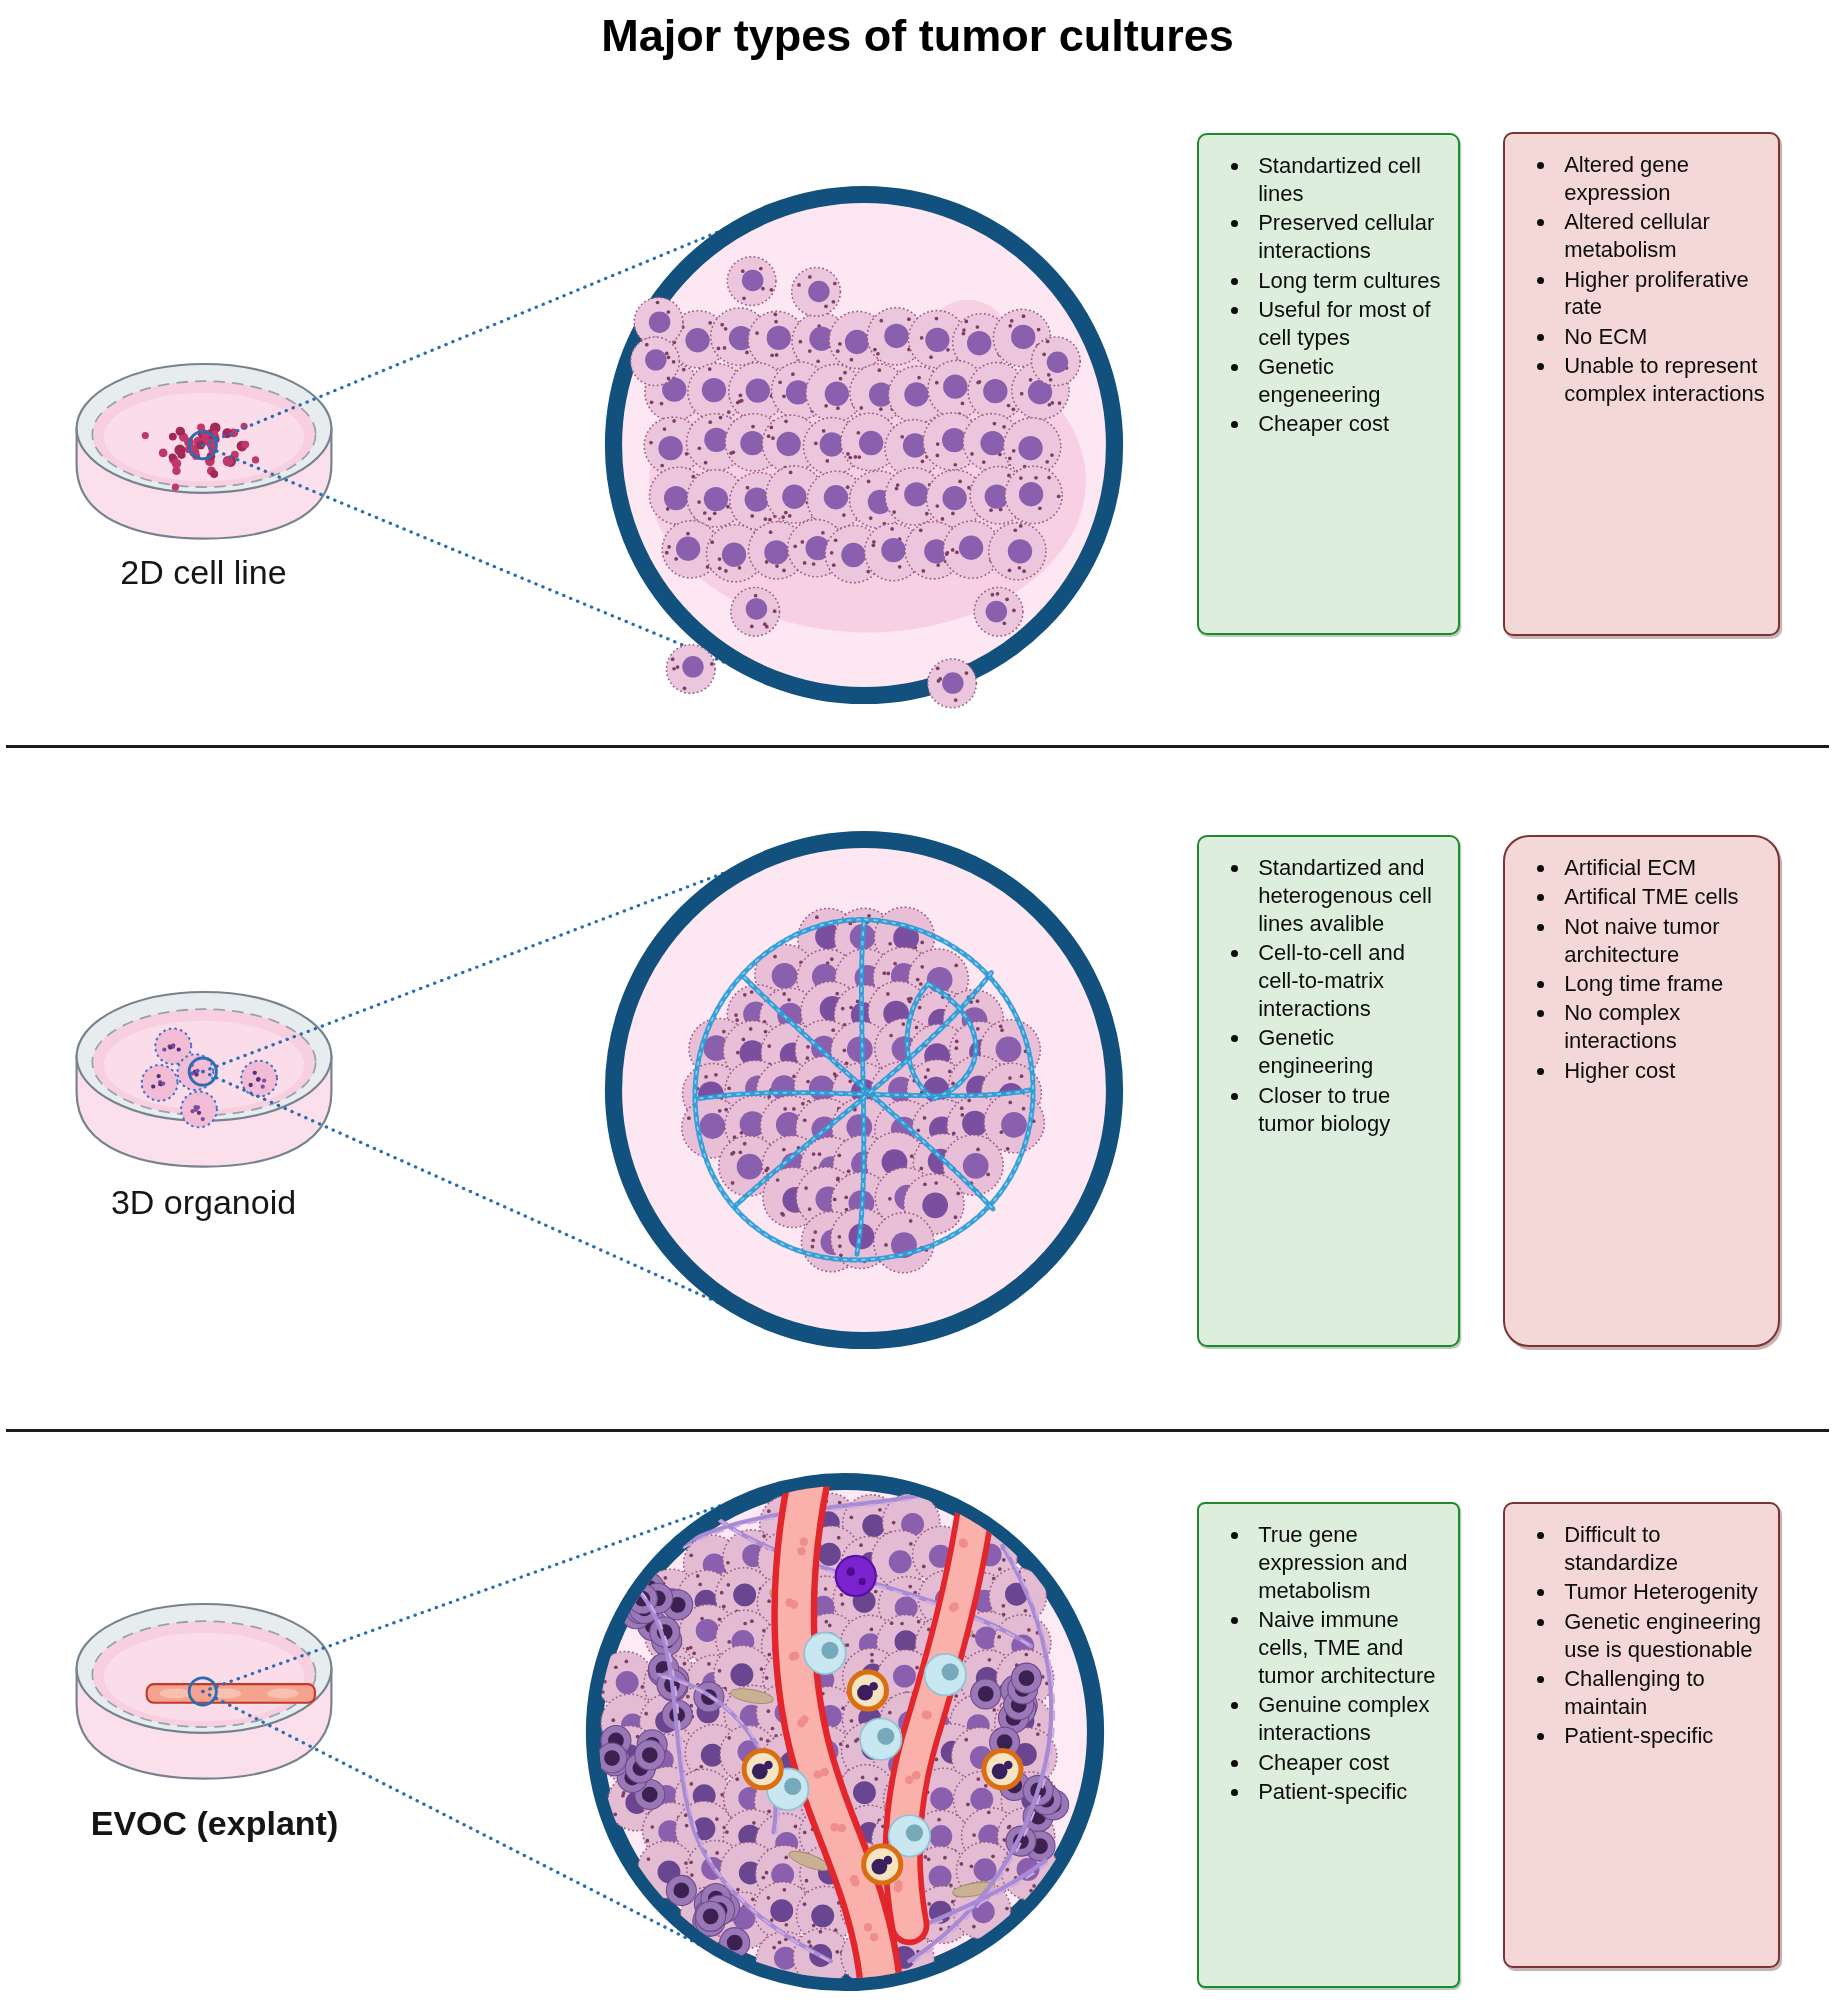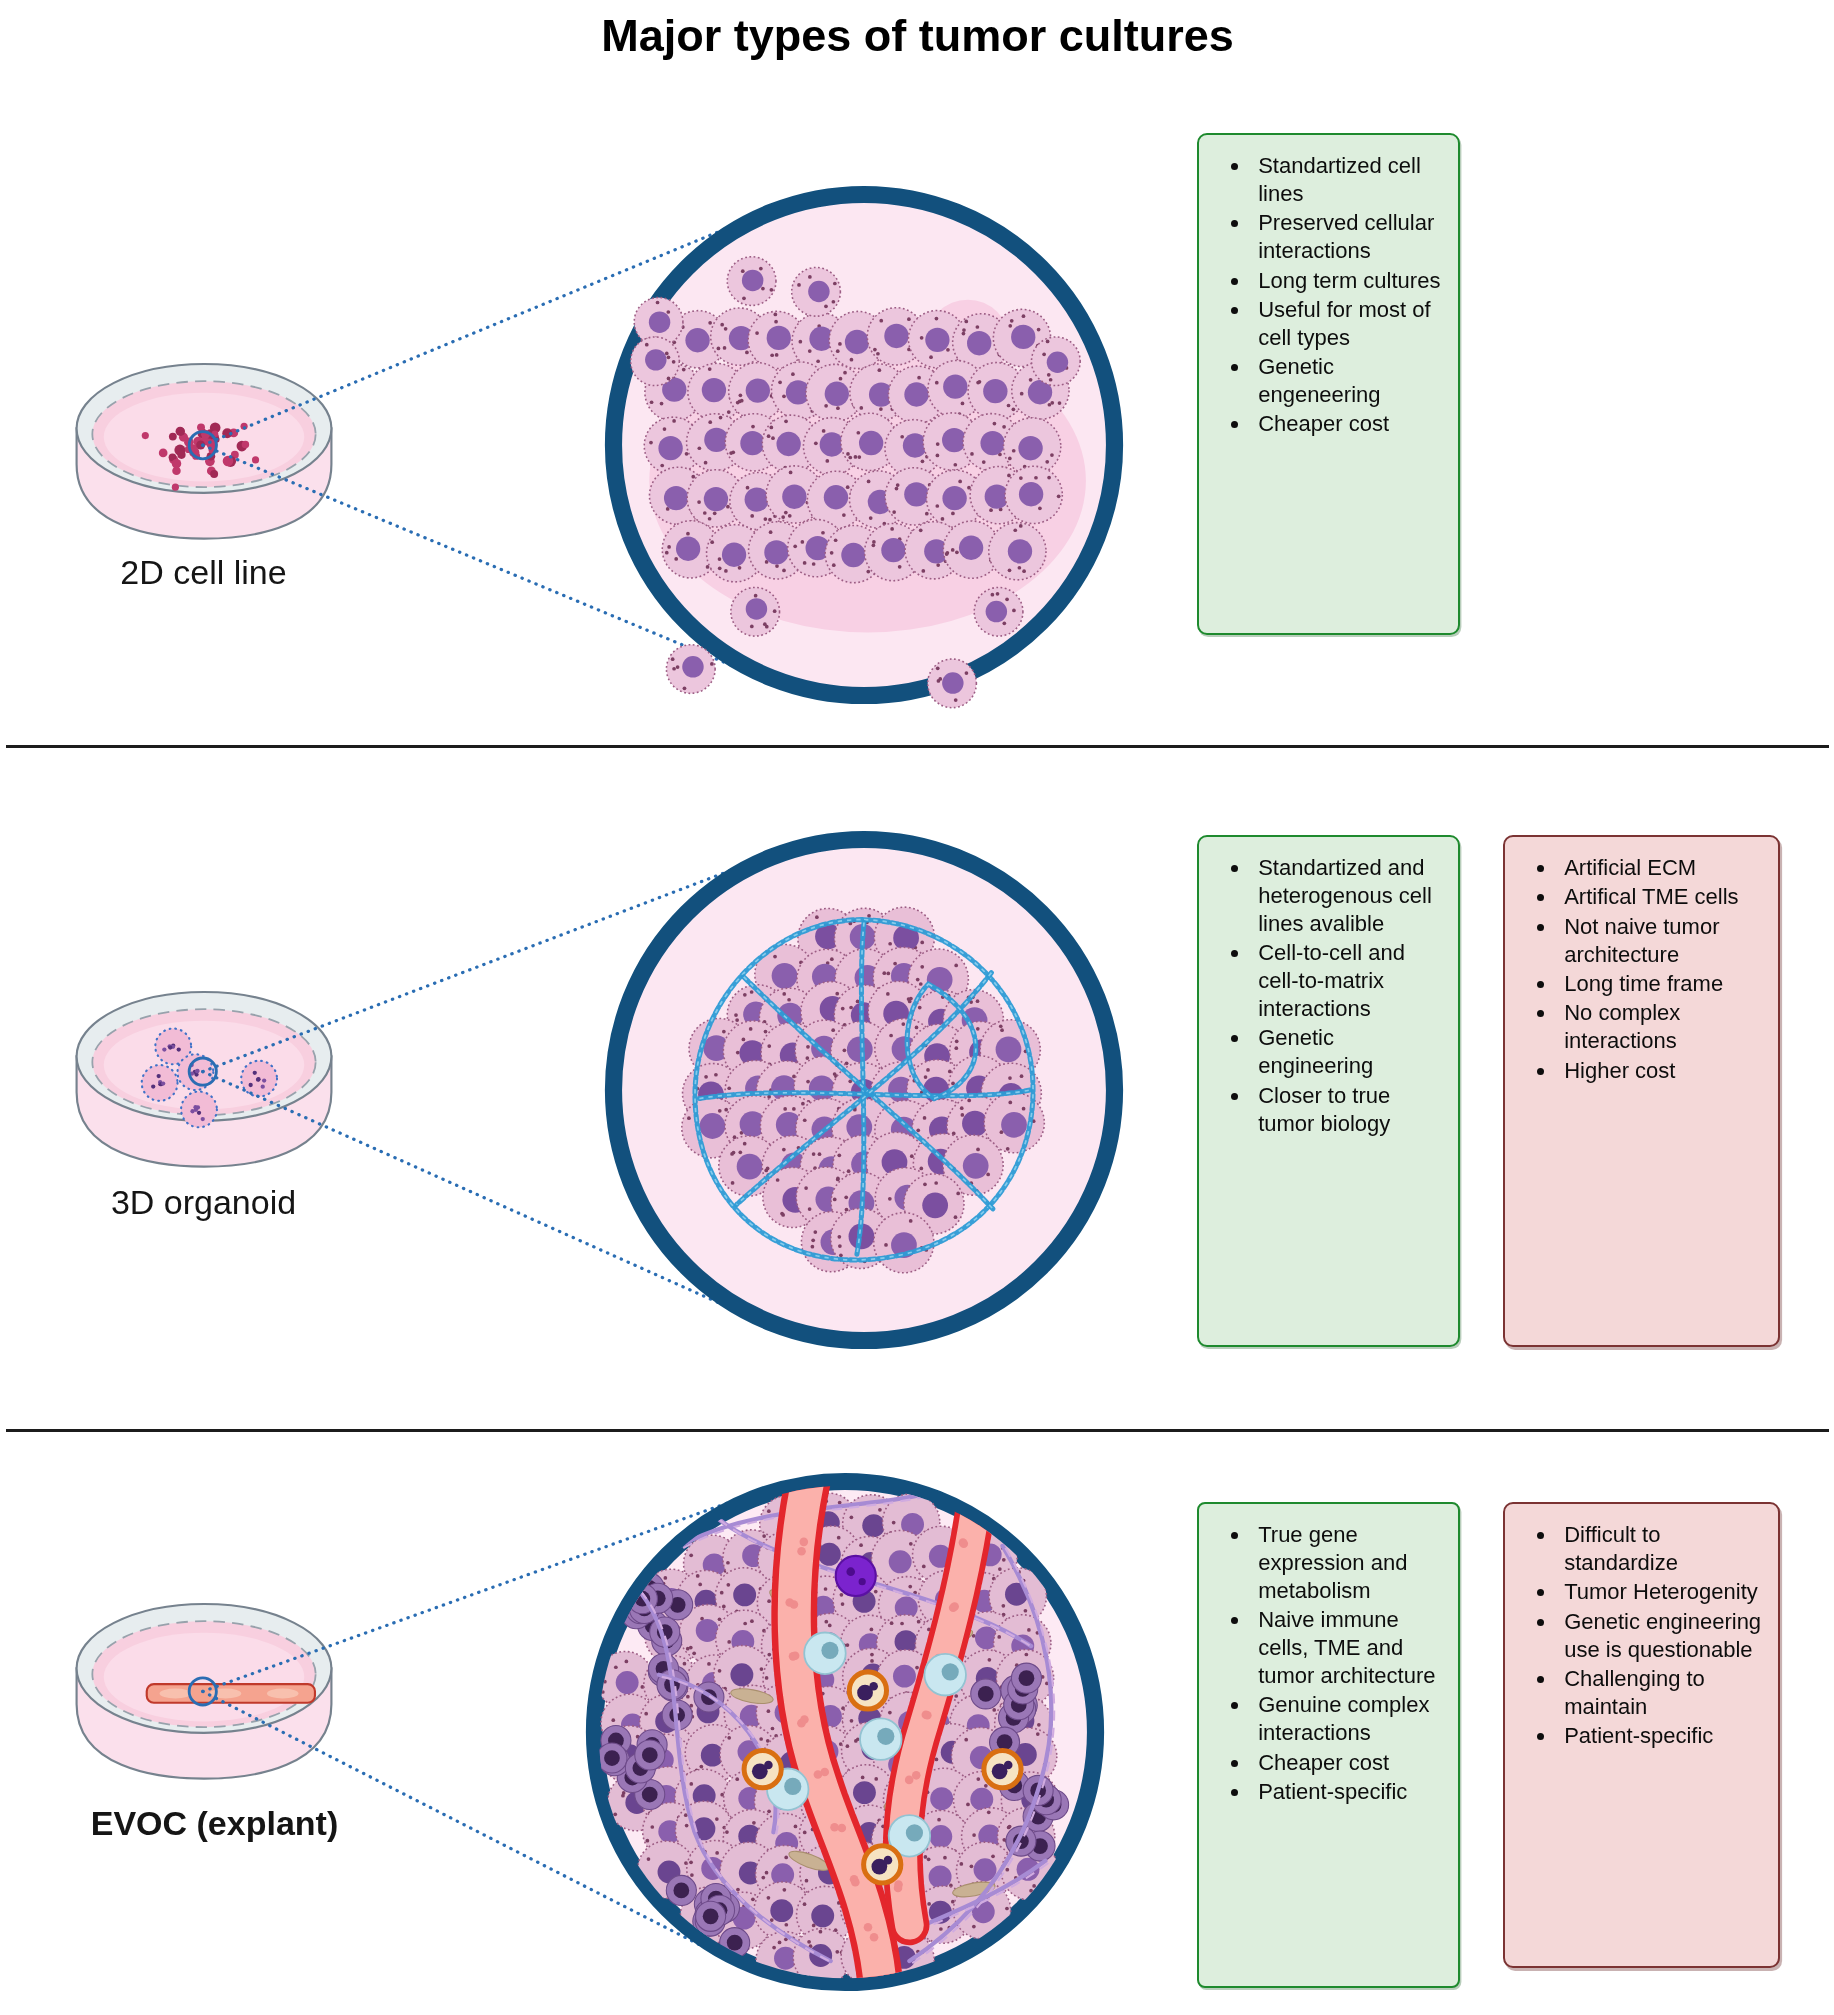--- a/index.html
+++ b/index.html
@@ -502,20 +502,29 @@
     <div class="box pros" style="left:1197px;top:133px;width:263px;height:502px;">
       <ul>
           <li>Standartized cell lines</li>
           <li>Preserved cellular interactions</li>
           <li>Long term cultures</li>
           <li>Useful for most of cell types</li>
           <li>Genetic engeneering</li>
           <li>Cheaper cost</li>
         </ul>
     </div>
+    <div class="box cons" style="left:1503px;top:132px;width:277px;height:504px;">
+      <ul>
+          <li>Altered gene expression</li>
+          <li>Altered cellular metabolism</li>
+          <li>Higher proliferative rate</li>
+          <li>No ECM</li>
+          <li>Unable to represent complex interactions</li>
+        </ul>
+    </div>
   </section>
 
   <div class="separator" style="top:745px;"></div>
 
   <section class="row">
     <svg class="abs" id="dish-2" style="left:68px;top:979px;z-index:2;" width="272" height="215" viewBox="0 0 380 300">
         <path d="M12,108 L12,158 C12,245 120,262 190,262 C260,262 368,245 368,158 L368,108 Z" fill="#fbe0ec" stroke="#76828e" stroke-width="3"></path>
         <ellipse cx="190" cy="108" rx="178" ry="90" fill="#e7edef" stroke="#76828e" stroke-width="3"></ellipse>
         <ellipse cx="190" cy="116" rx="156" ry="74" fill="#f8cfdf" stroke="#98a2ac" stroke-width="2.5" stroke-dasharray="16 10"></ellipse>
         <ellipse cx="190" cy="120" rx="140" ry="62" fill="#fbdce9"></ellipse>
@@ -975,21 +984,21 @@
         </g>
       </svg>
     <div class="box pros" style="left:1197px;top:835px;width:263px;height:512px;">
       <ul>
           <li>Standartized and heterogenous cell lines avalible</li>
           <li>Cell-to-cell and cell-to-matrix interactions</li>
           <li>Genetic engineering</li>
           <li>Closer to true tumor biology</li>
         </ul>
     </div>
-    <div class="box cons" style="left:1503px;top:835px;width:277px;height:512px;">
+    <div class="box cons" style="left:1503px;top:835px;width:277px;height:512px;border-radius:26px;">
       <ul>
           <li>Artificial ECM</li>
           <li>Artifical TME cells</li>
           <li>Not naive tumor architecture</li>
           <li>Long time frame</li>
           <li>No complex interactions</li>
           <li>Higher cost</li>
         </ul>
     </div>
   </section>

